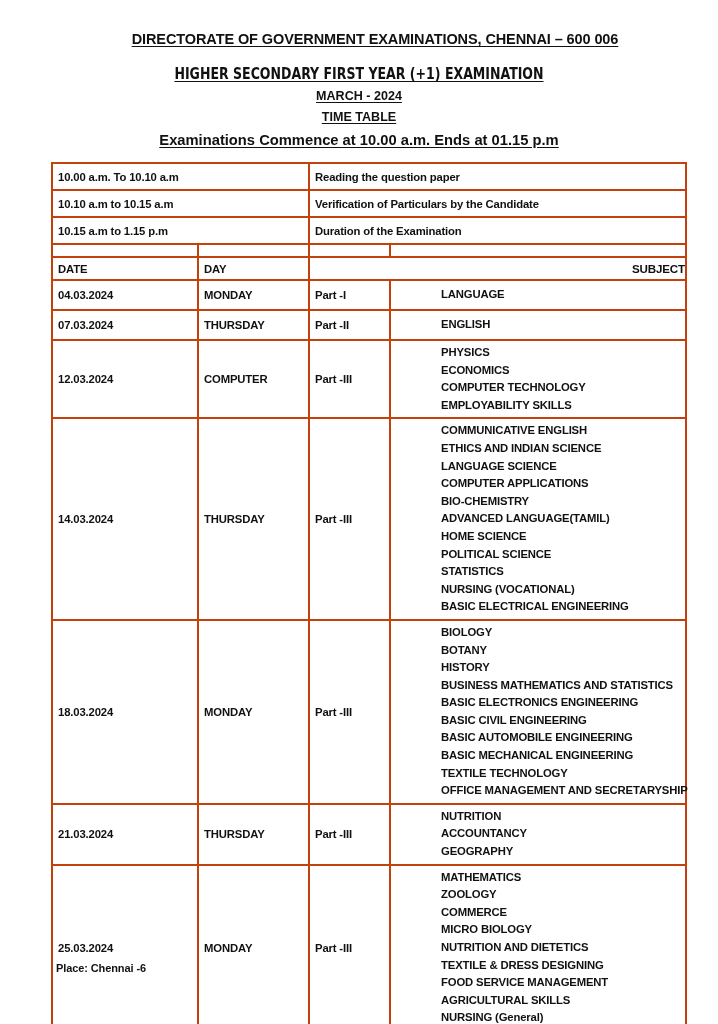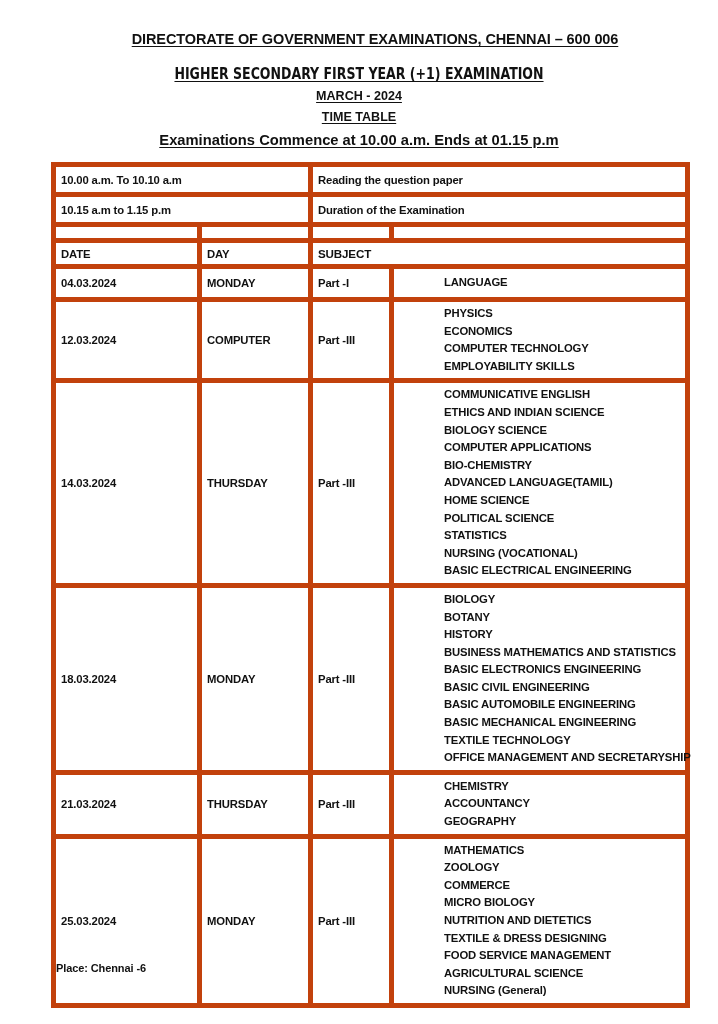--- a/index.html
+++ b/index.html
@@ -90,42 +90,42 @@
   }
   table.tt {
     border-collapse: collapse;
     width: 634px;
     table-layout: fixed;
     font-family: "Liberation Sans", sans-serif;
     font-size: 11.3px;
     font-weight: bold;
   }
   table.tt td {
-    border: 5px solid #c2410c;
+    border: 2px solid #c2410c;
     padding: 0 0 0 5px;
     vertical-align: middle;
     color: #111111;
     letter-spacing: -0.15px;
   }
   .col-date  { width: 146px; }
   .col-day   { width: 111px; }
   .col-part  { width: 81px; }
   .col-subj  { width: 296px; }
 
   tr.timing-row td { height: 25px; }
   tr.timing-row td.t-time { width: 257px; }
   tr.timing-row td.t-desc { width: 377px; }
 
   tr.spacer-row td { height: 11px; }
 
   tr.head-row td {
     height: 21px;
   }
   td.subject-head {
-    text-align: left;
+    text-align: right;
     padding-left: 0;
     font-size: 11.6px;
   }
 
   tr.exam-row td { height: 22px; }
   tr.exam-row td.subj-cell {
     padding-top: 3px;
     padding-bottom: 3px;
     line-height: 17.6px;
   }
@@ -162,20 +162,24 @@
         <col class="col-day">
         <col class="col-part">
         <col class="col-subj">
       </colgroup>
       <tbody id="tt-body">
           <tr class="timing-row">
             <td class="t-time" colspan="2">10.00 a.m. To 10.10 a.m</td>
             <td class="t-desc" colspan="2">Reading the question paper</td>
           </tr>
           <tr class="timing-row">
+            <td class="t-time" colspan="2">10.10 a.m to 10.15 a.m</td>
+            <td class="t-desc" colspan="2">Verification of Particulars by the Candidate</td>
+          </tr>
+          <tr class="timing-row">
             <td class="t-time" colspan="2">10.15 a.m to 1.15 p.m</td>
             <td class="t-desc" colspan="2">Duration of the Examination</td>
           </tr>
           <tr class="spacer-row">
             <td></td>
             <td></td>
             <td></td>
             <td></td>
           </tr>
           <tr class="head-row">
@@ -185,38 +189,46 @@
           </tr>
           <tr class="exam-row">
             <td>04.03.2024</td>
             <td>MONDAY</td>
             <td>Part -I</td>
             <td class="subj-cell">
               <span class="subj-line">LANGUAGE</span>
             </td>
           </tr>
           <tr class="exam-row">
+            <td>07.03.2024</td>
+            <td>THURSDAY</td>
+            <td>Part -II</td>
+            <td class="subj-cell">
+              <span class="subj-line">ENGLISH</span>
+            </td>
+          </tr>
+          <tr class="exam-row">
             <td>12.03.2024</td>
             <td>COMPUTER</td>
             <td>Part -III</td>
             <td class="subj-cell">
               <span class="subj-line">PHYSICS</span>
               <span class="subj-line">ECONOMICS</span>
               <span class="subj-line">COMPUTER TECHNOLOGY</span>
               <span class="subj-line">EMPLOYABILITY SKILLS</span>
             </td>
           </tr>
           <tr class="exam-row">
             <td>14.03.2024</td>
             <td>THURSDAY</td>
             <td>Part -III</td>
             <td class="subj-cell">
               <span class="subj-line">COMMUNICATIVE ENGLISH</span>
               <span class="subj-line">ETHICS AND INDIAN SCIENCE</span>
-              <span class="subj-line">BIOLOGY SCIENCE</span>
+              <span class="subj-line">LANGUAGE SCIENCE</span>
               <span class="subj-line">COMPUTER APPLICATIONS</span>
               <span class="subj-line">BIO-CHEMISTRY</span>
               <span class="subj-line">ADVANCED LANGUAGE(TAMIL)</span>
               <span class="subj-line">HOME SCIENCE</span>
               <span class="subj-line">POLITICAL SCIENCE</span>
               <span class="subj-line">STATISTICS</span>
               <span class="subj-line">NURSING (VOCATIONAL)</span>
               <span class="subj-line">BASIC ELECTRICAL ENGINEERING</span>
             </td>
           </tr>
@@ -235,38 +247,38 @@
               <span class="subj-line">BASIC MECHANICAL ENGINEERING</span>
               <span class="subj-line">TEXTILE TECHNOLOGY</span>
               <span class="subj-line">OFFICE MANAGEMENT AND SECRETARYSHIP</span>
             </td>
           </tr>
           <tr class="exam-row">
             <td>21.03.2024</td>
             <td>THURSDAY</td>
             <td>Part -III</td>
             <td class="subj-cell">
-              <span class="subj-line">CHEMISTRY</span>
+              <span class="subj-line">NUTRITION</span>
               <span class="subj-line">ACCOUNTANCY</span>
               <span class="subj-line">GEOGRAPHY</span>
             </td>
           </tr>
           <tr class="exam-row">
             <td>25.03.2024</td>
             <td>MONDAY</td>
             <td>Part -III</td>
             <td class="subj-cell">
               <span class="subj-line">MATHEMATICS</span>
               <span class="subj-line">ZOOLOGY</span>
               <span class="subj-line">COMMERCE</span>
               <span class="subj-line">MICRO BIOLOGY</span>
               <span class="subj-line">NUTRITION AND DIETETICS</span>
               <span class="subj-line">TEXTILE &amp; DRESS DESIGNING</span>
               <span class="subj-line">FOOD SERVICE MANAGEMENT</span>
-              <span class="subj-line">AGRICULTURAL SCIENCE</span>
+              <span class="subj-line">AGRICULTURAL SKILLS</span>
               <span class="subj-line">NURSING (General)</span>
             </td>
           </tr>
         </tbody>
     </table>
   </div>
 
   <div class="footer">Place: Chennai -6</div>
 
 </div>

